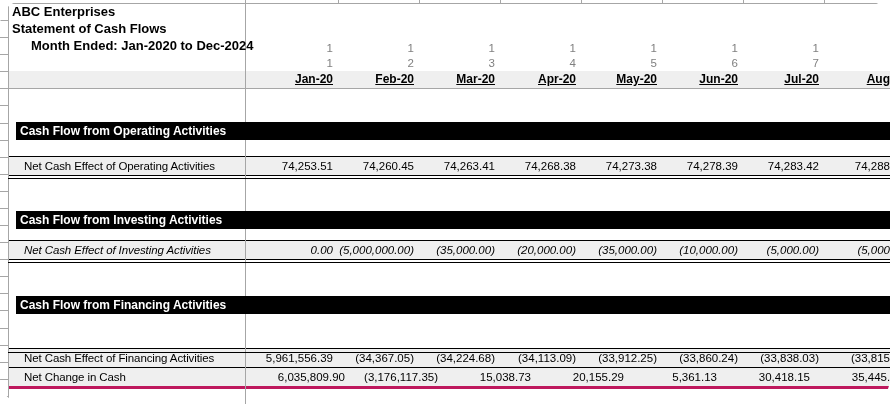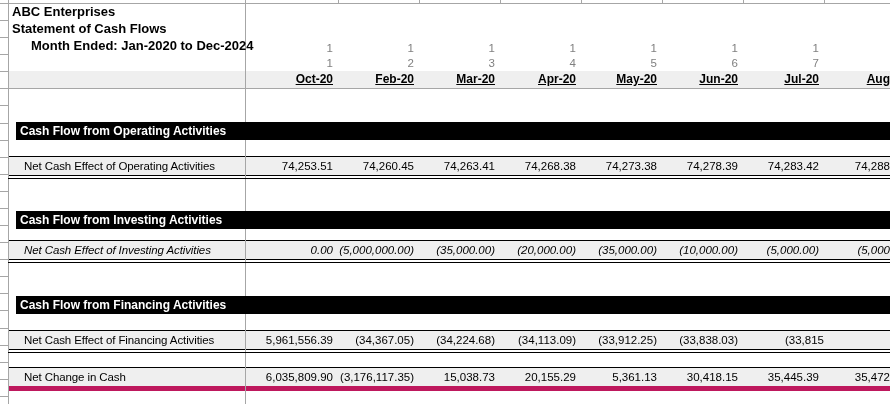--- a/index.html
+++ b/index.html
@@ -4,20 +4,21 @@
 <style>
   :root{
     --band-bg:#000000; --band-text:#ffffff; --row-fill:#efefef;
     --gridline:#a6a6a6; --muted-text:#808080; --text:#000000; --background:#ffffff;
   }
   html,body{margin:0;padding:0;background:#fff;}
   .sheet{
     position:relative;width:890px;height:404px;overflow:hidden;
     background:var(--background);color:var(--text);
     font-family:"Liberation Sans",sans-serif;
+    border-radius:25px;
   }
   
   .topline{position:absolute;left:0;top:3px;width:890px;height:1px;background:var(--gridline);z-index:2;}
   .vline{position:absolute;top:0;width:1px;background:var(--gridline);z-index:2;}
   .hstub{position:absolute;left:0;width:8px;height:1px;background:var(--gridline);z-index:2;}
   .vstub{position:absolute;top:0;width:1px;height:3px;background:var(--gridline);z-index:2;}
   
   .t{position:absolute;left:12px;height:16px;line-height:16px;font-size:13px;font-weight:bold;white-space:nowrap;z-index:3;}
   
   .row{
@@ -35,21 +36,21 @@
   .band{
     position:absolute;left:8px;width:882px;height:18px;line-height:18px;
     background:var(--band-bg);color:var(--band-text);font-size:12px;font-weight:bold;
     padding-left:4px;box-sizing:border-box;white-space:nowrap;z-index:3;margin-left:8px;
   }
   
   .drow{
     height:18px;line-height:18px;background:var(--row-fill);
     border-top:1px solid #000;border-bottom:1px solid #000;z-index:1;
   }
-  .net{border-bottom:5px solid #be185d;}
+  .net{border-bottom:3px solid #be185d;gap:12px;}
   .dbl{position:absolute;left:8px;width:882px;height:1px;background:#000;z-index:3;}
 </style>
 </head>
 <body>
 
 <div class="sheet">
 
   <div class="topline"></div>
   <div class="vline" style="left:8px;height:404px;"></div>
   <div class="vline" style="left:245px;top:3px;height:401px;"></div>
@@ -108,21 +109,21 @@
       <div class="c gray">2</div>
       <div class="c gray">3</div>
       <div class="c gray">4</div>
       <div class="c gray">5</div>
       <div class="c gray">6</div>
       <div class="c gray">7</div>
       <div class="c gray"></div>
     </div>
   <div class="row mhrow" id="monthrow" style="top:71px;">
       <div class="c lbl"></div>
-      <div class="c mh">Oct-20</div>
+      <div class="c mh">Jan-20</div>
       <div class="c mh">Feb-20</div>
       <div class="c mh">Mar-20</div>
       <div class="c mh">Apr-20</div>
       <div class="c mh">May-20</div>
       <div class="c mh">Jun-20</div>
       <div class="c mh">Jul-20</div>
       <div class="c mh">Aug</div>
     </div>
 
   <div class="band" style="top:122px;">
@@ -153,27 +154,28 @@
       <div class="c">(35,000.00)</div>
       <div class="c">(10,000.00)</div>
       <div class="c">(5,000.00)</div>
       <div class="c">(5,000</div>
     </div>
   <div class="dbl" style="top:262px;"></div>
 
   <div class="band" style="top:296px;">
     <span>Cash Flow from Financing Activities</span>
   </div>
-  <div class="row drow" id="drow2" style="top:330px;">
+  <div class="row drow" id="drow2" style="top:348px;">
       <div class="c lbl">Net Cash Effect of Financing Activities</div>
       <div class="c">5,961,556.39</div>
       <div class="c">(34,367.05)</div>
       <div class="c">(34,224.68)</div>
       <div class="c">(34,113.09)</div>
       <div class="c">(33,912.25)</div>
+      <div class="c">(33,860.24)</div>
       <div class="c">(33,838.03)</div>
       <div class="c">(33,815</div>
     </div>
   <div class="dbl" style="top:352px;"></div>
 
   <div class="row drow net" id="netrow" style="top:367px;">
       <div class="c lbl">Net Change in Cash</div>
       <div class="c">6,035,809.90</div>
       <div class="c">(3,176,117.35)</div>
       <div class="c">15,038.73</div>

